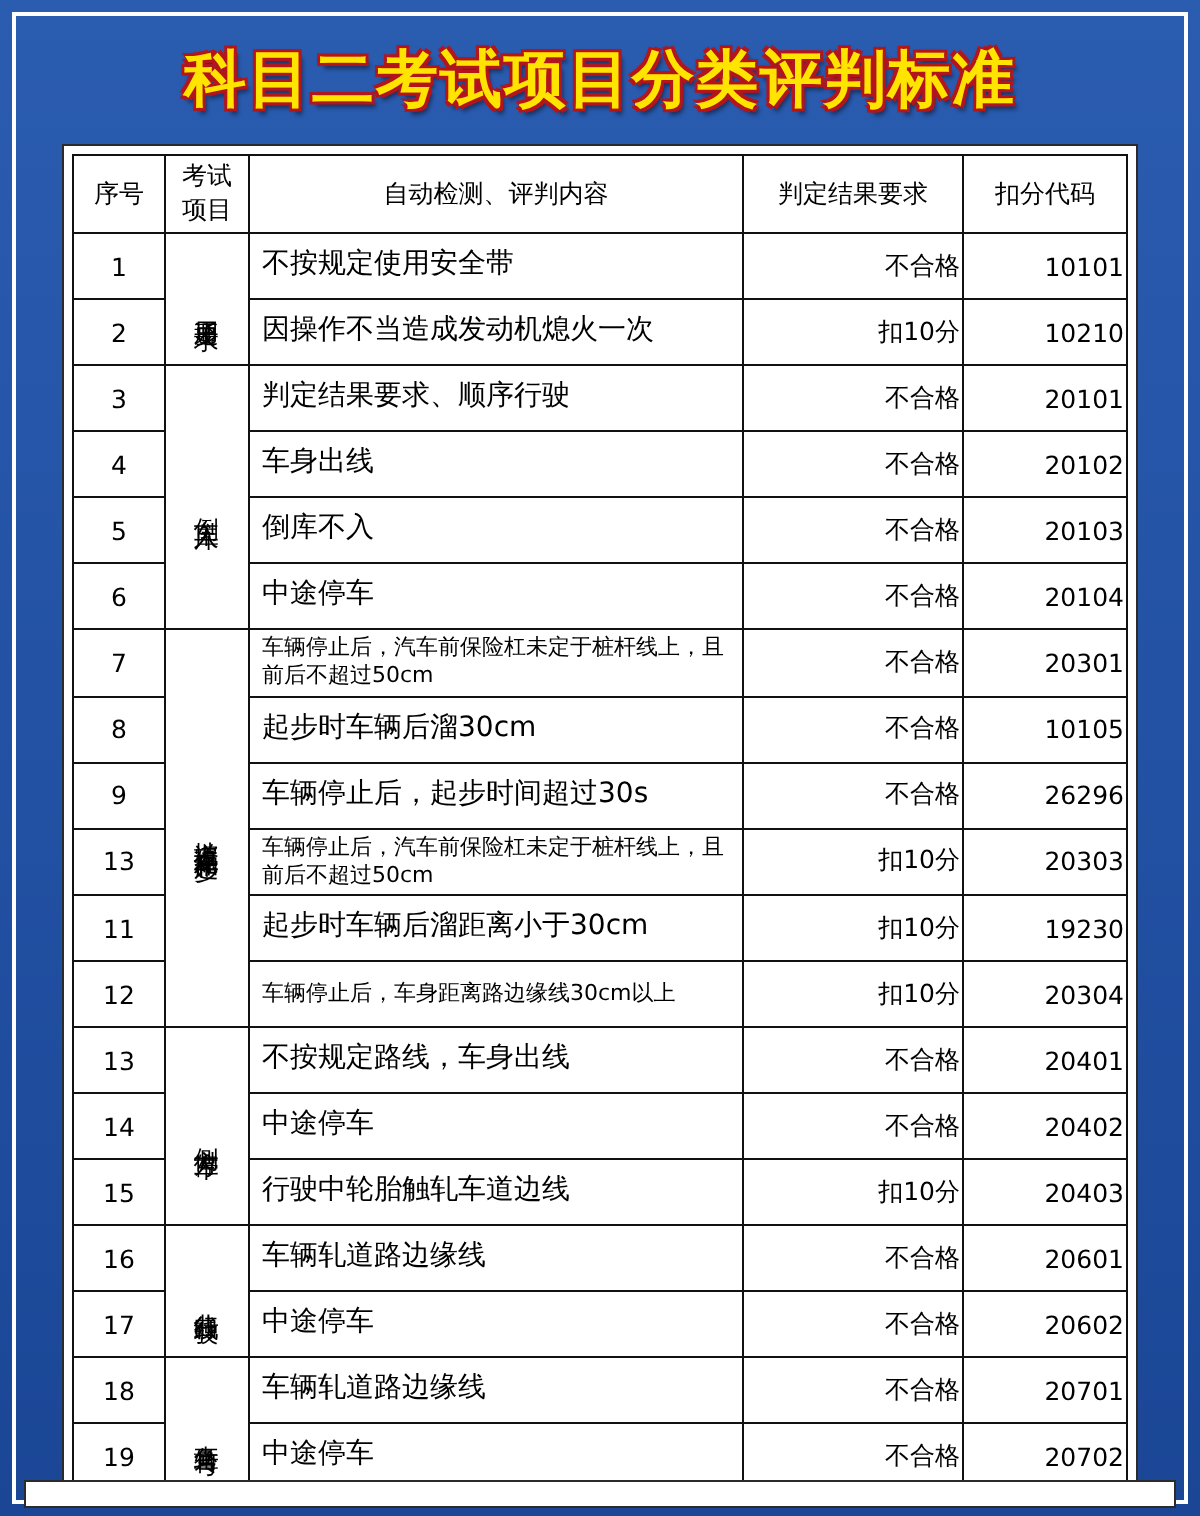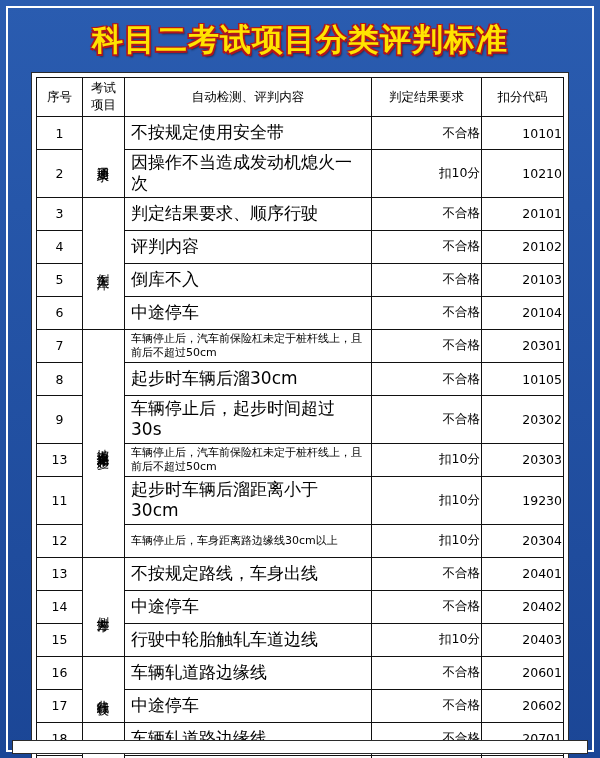--- a/index.html
+++ b/index.html
@@ -101,21 +101,21 @@
     writing-mode: vertical-rl;
     text-orientation: upright;
     letter-spacing: 1px;
     display: inline-block;
     line-height: 1.05;
     margin: 0 auto;
   }
   td.desc {
     text-align: left;
     vertical-align: middle;
-    font-size: 17px;
+    font-size: 14px;
     padding: 2px 6px;
     line-height: 1.25;
   }
   td.desc.two-line {
     font-size: 11px;
     line-height: 1.3;
   }
   td.res, td.code {
     text-align: right;
     vertical-align: middle;
@@ -176,21 +176,21 @@
           </tr>
           <tr>
             <td class="seq">3</td>
             <td class="cat" rowspan="4"><span class="vtext">倒车入库</span></td>
             <td class="desc">判定结果要求、顺序行驶</td>
             <td class="res">不合格</td>
             <td class="code">20101</td>
           </tr>
           <tr>
             <td class="seq">4</td>
-            <td class="desc">评判内容</td>
+            <td class="desc">车身出线</td>
             <td class="res">不合格</td>
             <td class="code">20102</td>
           </tr>
           <tr>
             <td class="seq">5</td>
             <td class="desc">倒库不入</td>
             <td class="res">不合格</td>
             <td class="code">20103</td>
           </tr>
           <tr>
@@ -209,21 +209,21 @@
           <tr>
             <td class="seq">8</td>
             <td class="desc">起步时车辆后溜30cm</td>
             <td class="res">不合格</td>
             <td class="code">10105</td>
           </tr>
           <tr>
             <td class="seq">9</td>
             <td class="desc">车辆停止后，起步时间超过30s</td>
             <td class="res">不合格</td>
-            <td class="code">20302</td>
+            <td class="code">26296</td>
           </tr>
           <tr>
             <td class="seq">13</td>
             <td class="desc two-line">车辆停止后，汽车前保险杠未定于桩杆线上，且前后不超过50cm</td>
             <td class="res">扣10分</td>
             <td class="code">20303</td>
           </tr>
           <tr>
             <td class="seq">11</td>
             <td class="desc">起步时车辆后溜距离小于30cm</td>

